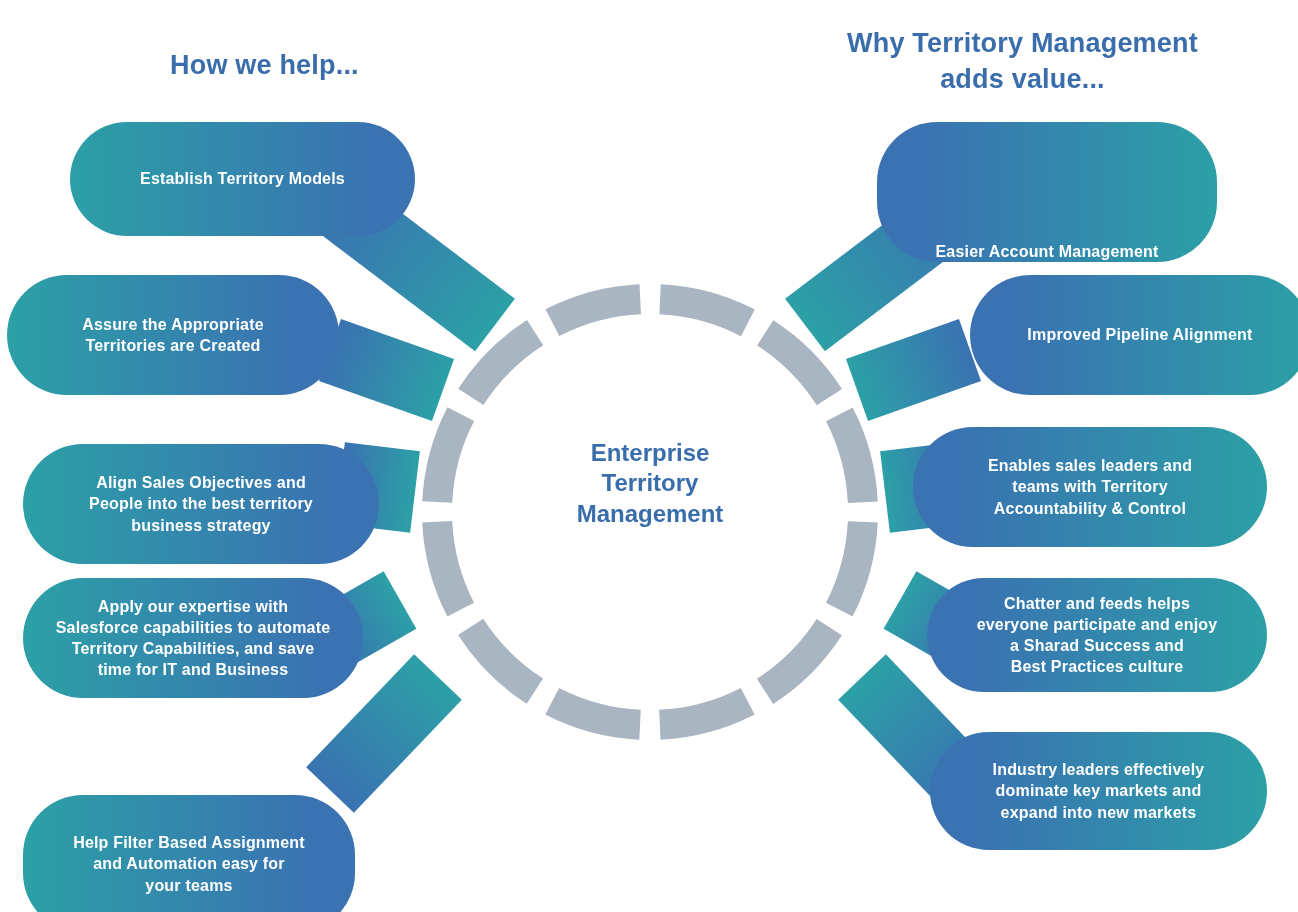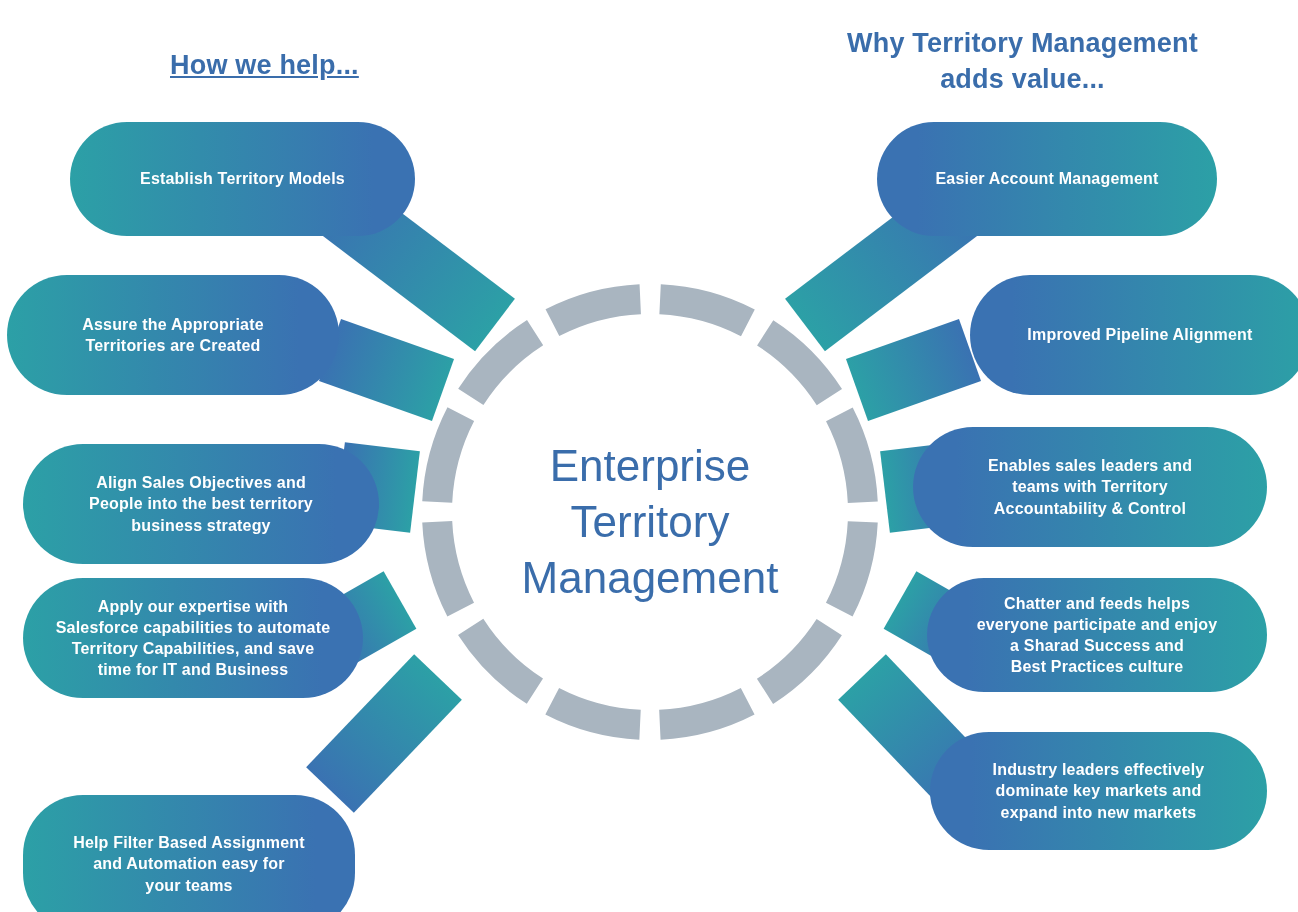--- a/index.html
+++ b/index.html
@@ -5,32 +5,32 @@
   html,body{margin:0;padding:0;}
   body{
     width:1298px;height:912px;position:relative;background:#ffffff;overflow:hidden;
     font-family:"Liberation Sans","DejaVu Sans",sans-serif;
   }
   #art{position:absolute;left:0;top:0;width:1298px;height:912px;}
   .hdr{
     position:absolute;color:#3A6DAB;font-weight:700;font-size:27px;line-height:1.32;
     white-space:pre-line;letter-spacing:.2px;
   }
-  .hdr-left{left:170px;top:48px;text-decoration:underline;}
+  .hdr-left{left:170px;top:48px;}
   .hdr-right{left:795px;top:26px;width:455px;text-align:center;}
   .pill{
     position:absolute;border-radius:60px;display:flex;align-items:center;justify-content:center;
     color:#ffffff;font-weight:700;text-align:center;white-space:pre-line;
     font-size:16px;line-height:1.32;padding:0 12px;box-sizing:border-box;letter-spacing:.2px;
   }
   .pill-l{background:linear-gradient(90deg,#2CA0A6 0%,#3A72B2 88%);}
   .pill-r{background:linear-gradient(90deg,#3A72B2 12%,#2CA0A6 100%);}
   .center-title{
     position:absolute;left:495px;top:438px;width:310px;text-align:center;
-    color:#3A6DAB;font-weight:400;font-size:44px;line-height:1.27;white-space:pre-line;
+    color:#3A6DAB;font-weight:700;font-size:24px;line-height:1.27;white-space:pre-line;
   }
 </style>
 </head>
 <body>
 
 <svg id="art" viewBox="0 0 1298 912" xmlns="http://www.w3.org/2000/svg">
   <defs>
     <linearGradient id="gL1" gradientUnits="userSpaceOnUse" x1="330" y1="200" x2="495" y2="325">
       <stop offset="0" stop-color="#3A72B2"></stop>
         <stop offset="1" stop-color="#2CA0A6"></stop>
@@ -112,21 +112,21 @@
 Salesforce capabilities to automate
 Territory Capabilities, and save
 time for IT and Business</span>
 </div>
 <div class="pill pill-l" style="left:23px;top:772px;width:332px;height:138px;margin-top:23px;">
   <span>Help Filter Based Assignment
 and Automation easy for
 your teams</span>
 </div>
 
-<div class="pill pill-r" style="left:877px;top:122px;width:340px;height:114px;">
+<div class="pill pill-r" style="left:877px;top:122px;width:340px;height:140px;align-items:flex-end;">
   <span>Easier Account Management</span>
 </div>
 <div class="pill pill-r" style="left:970px;top:275px;width:340px;height:120px;">
   <span>Improved Pipeline Alignment</span>
 </div>
 <div class="pill pill-r" style="left:913px;top:427px;width:354px;height:120px;">
   <span>Enables sales leaders and
 teams with Territory
 Accountability &amp; Control</span>
 </div>

